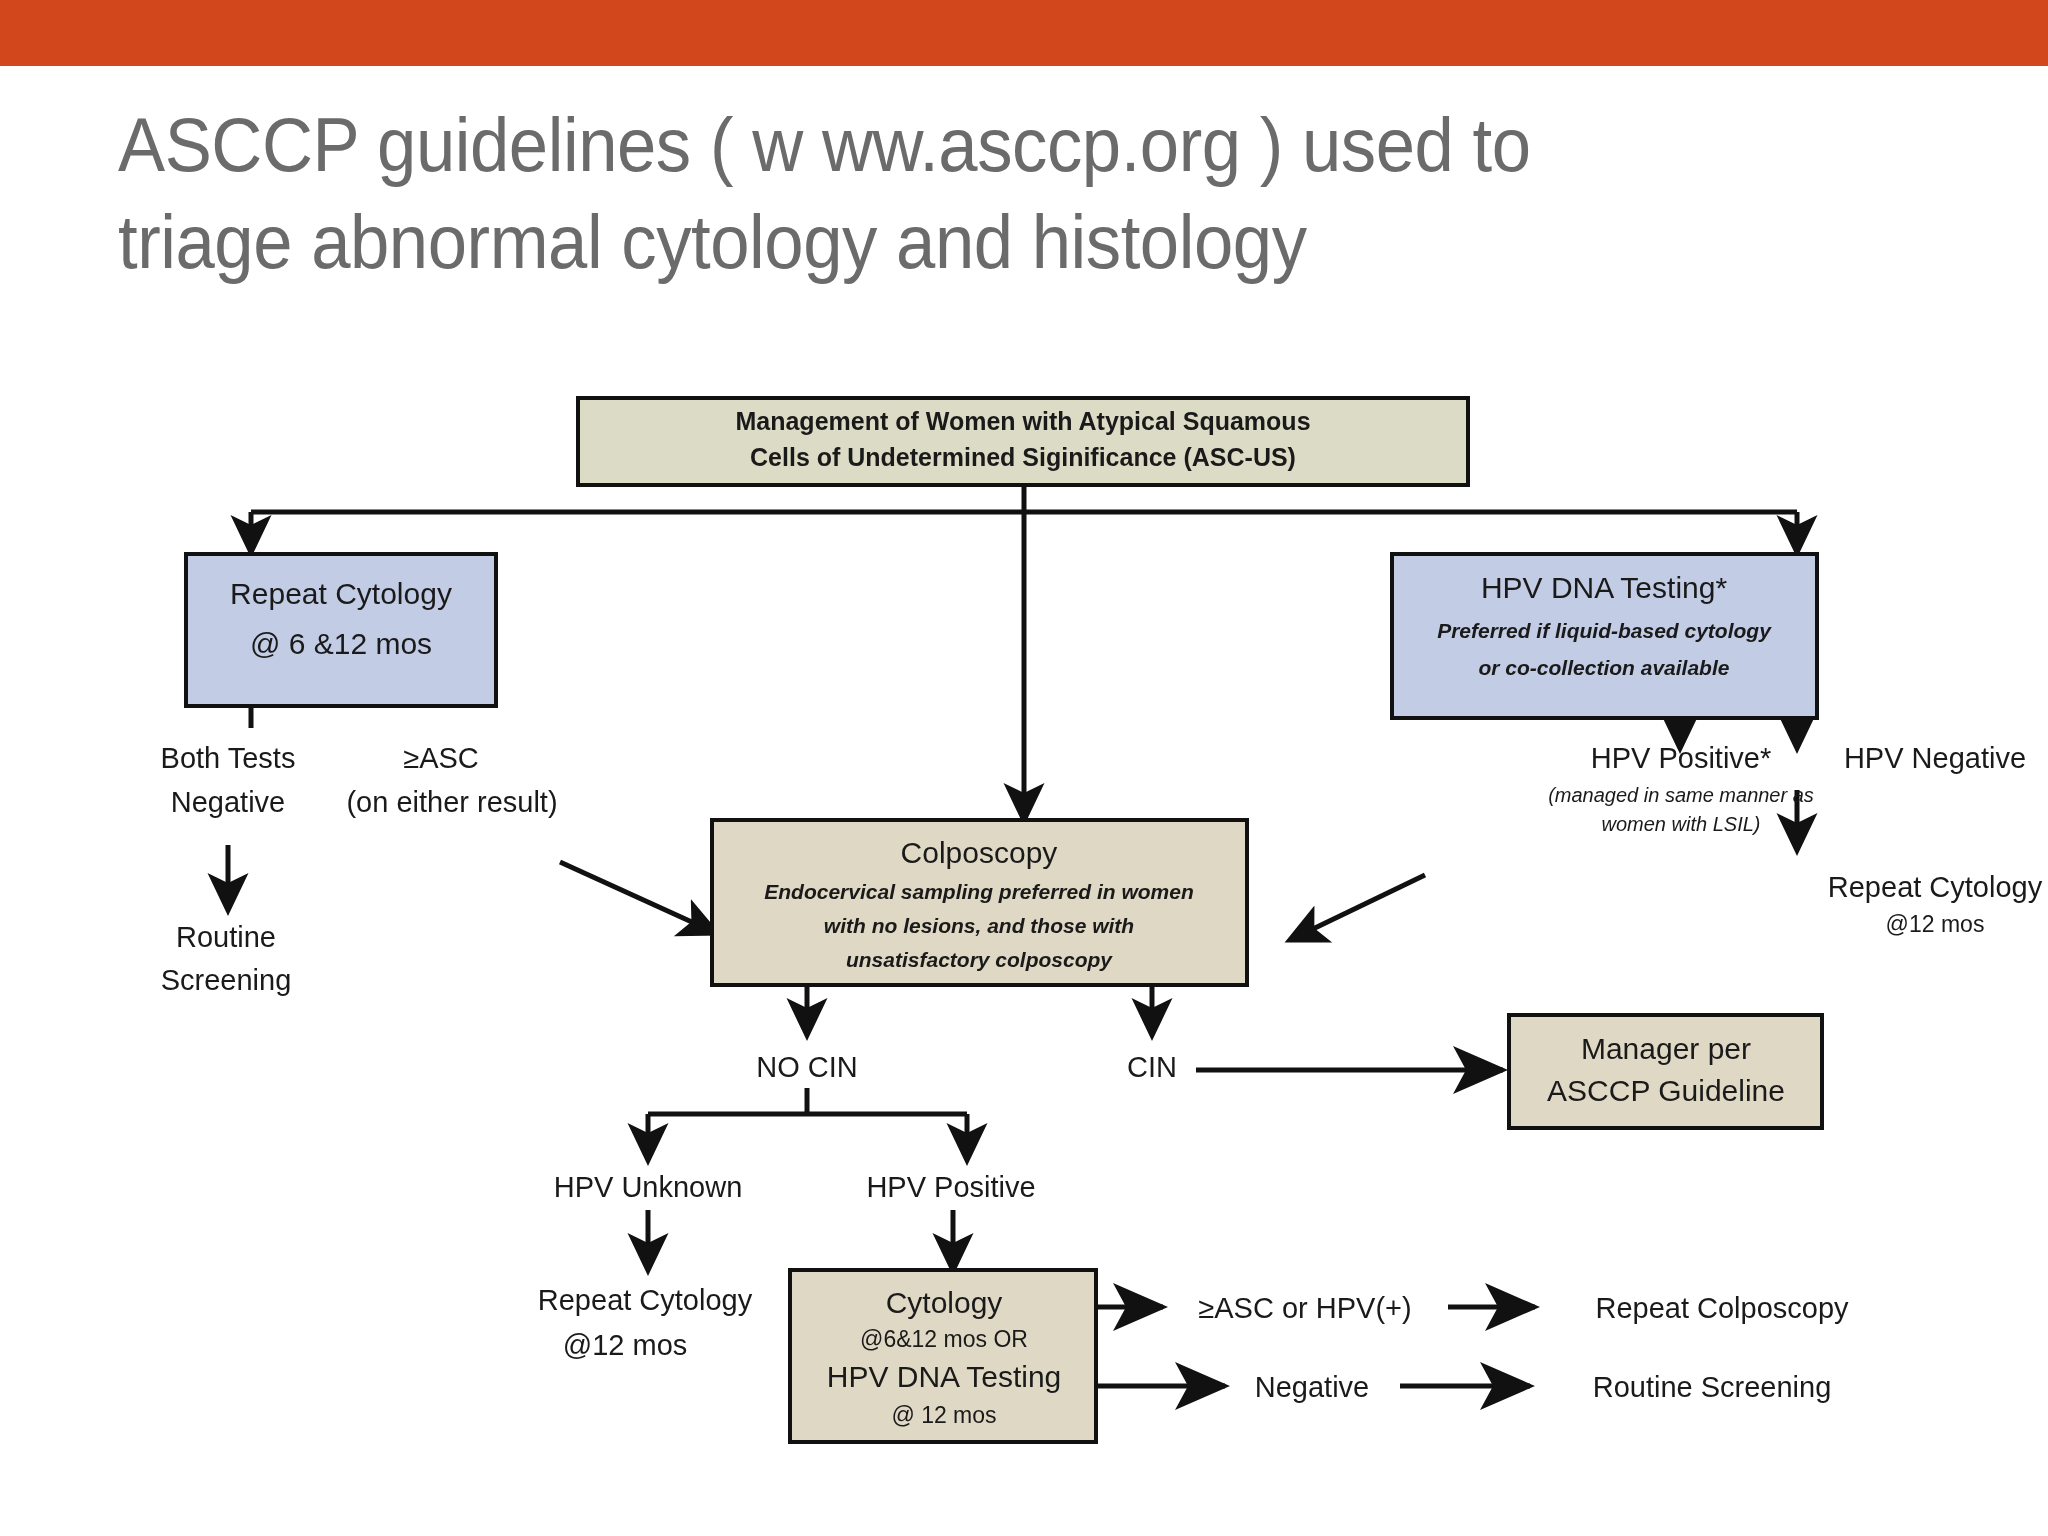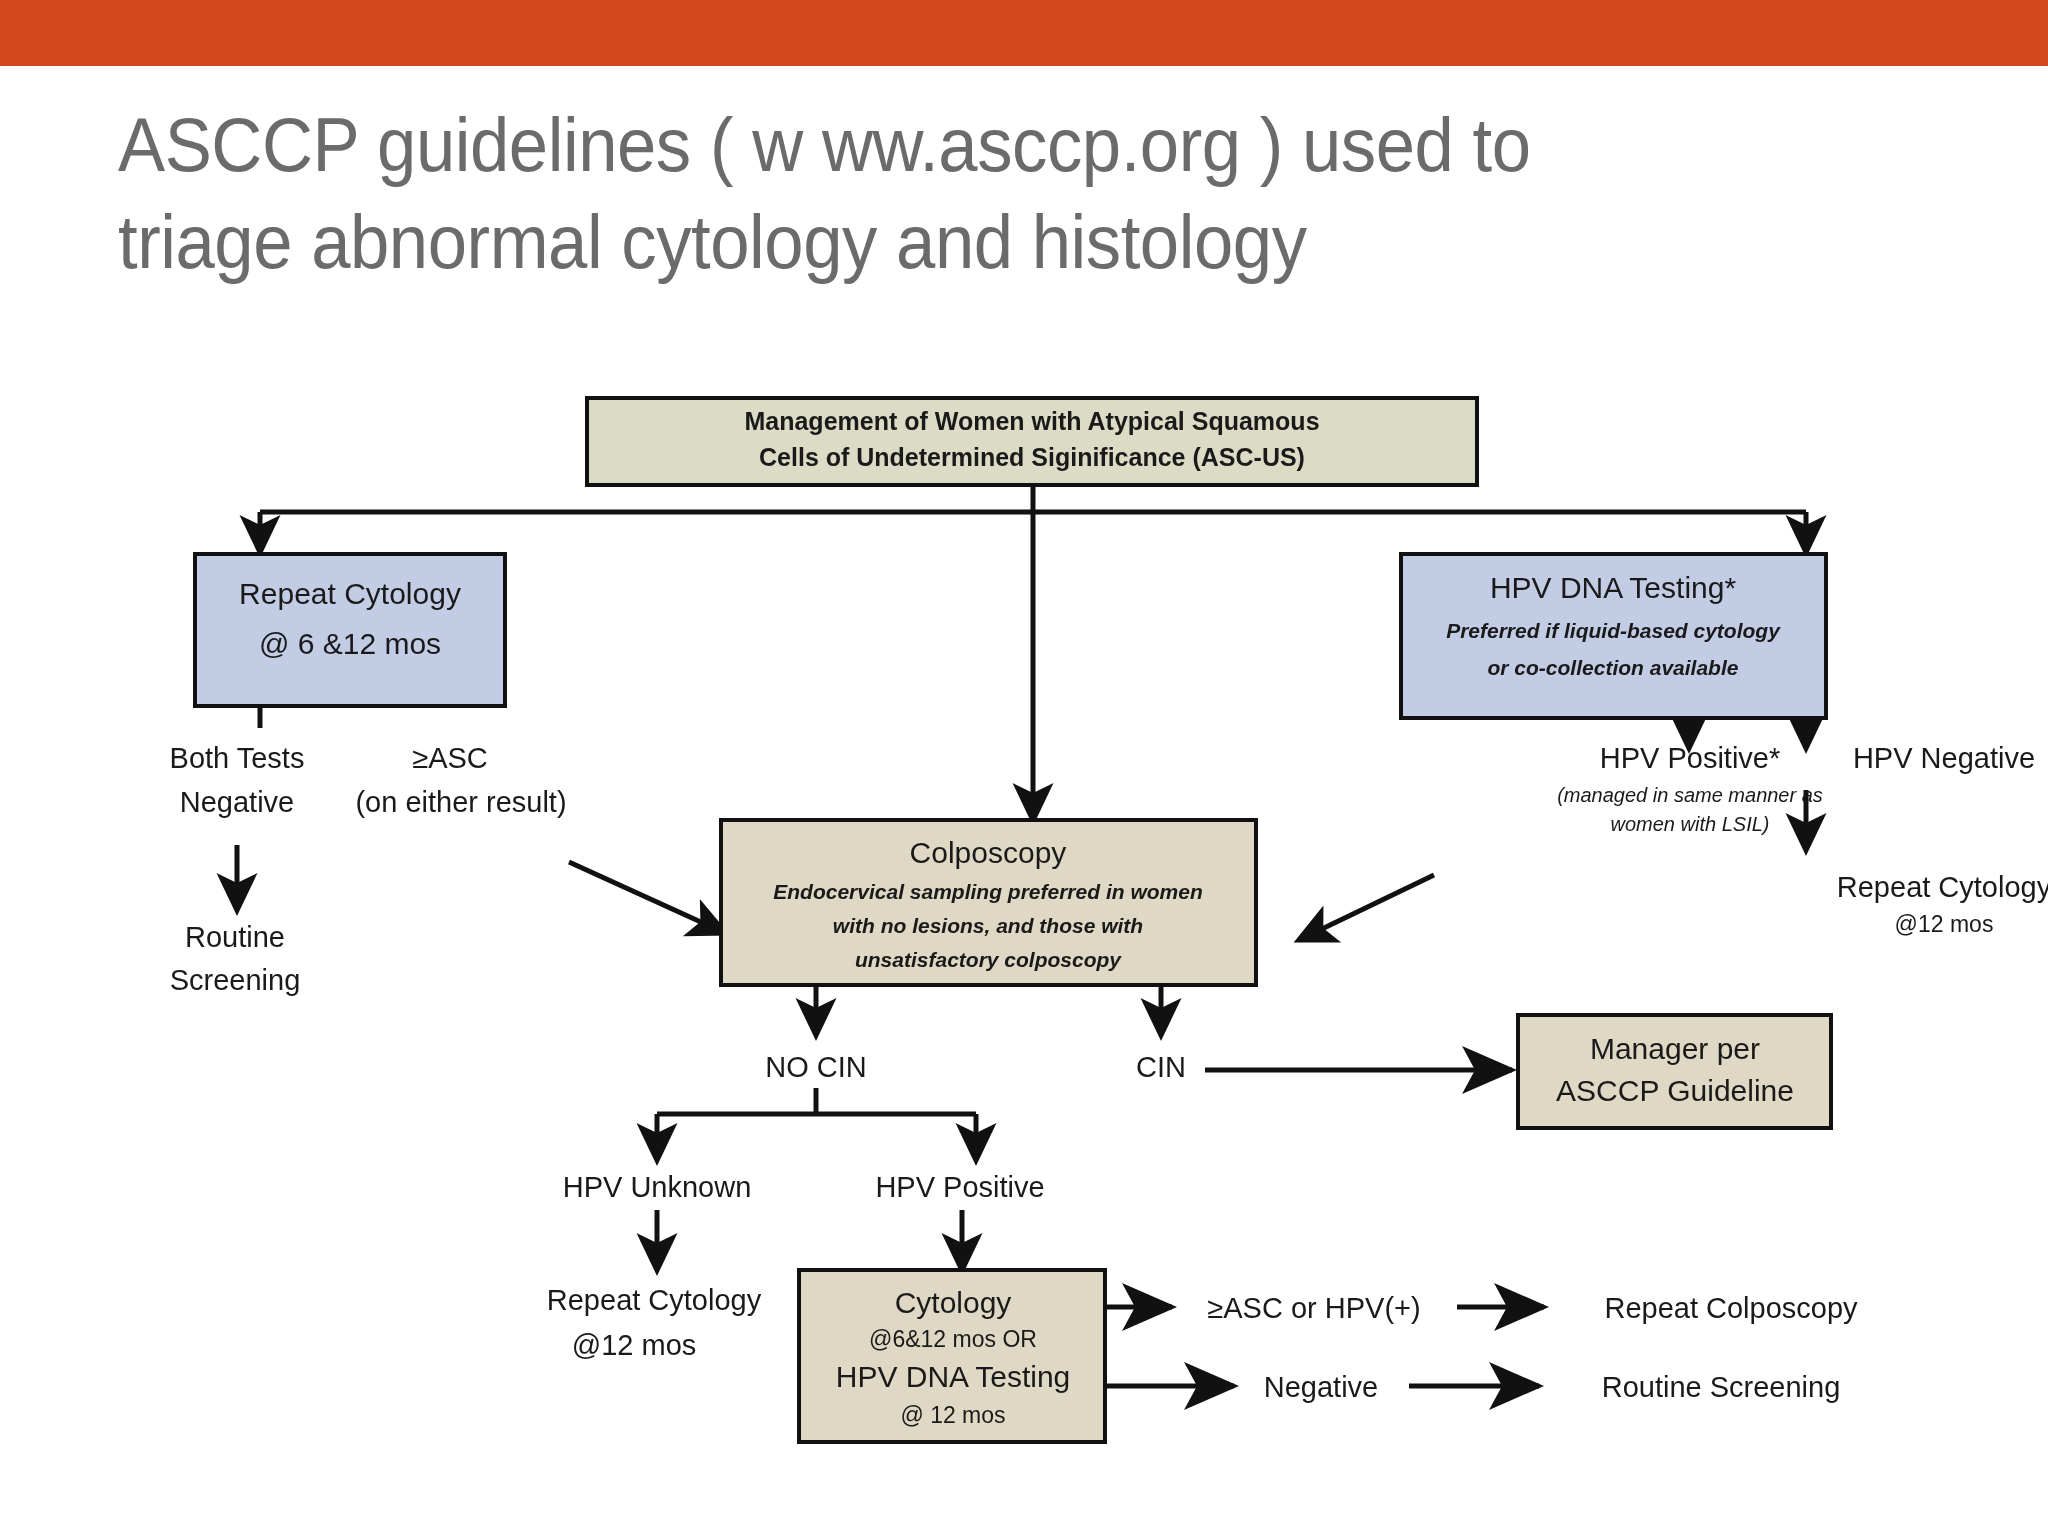--- a/index.html
+++ b/index.html
@@ -35,21 +35,20 @@
     transform: scaleX(0.93);
     transform-origin: left top;
   }
   .slide-title .line { display: block; white-space: nowrap; }
   .diagram-wrap {
     position: absolute;
     left: 0;
     top: 370px;
     width: 1876px;
     height: 1110px;
-    margin-left: 9px;
   }
   svg.flow { display: block; }
   text { font-family: "Liberation Sans", sans-serif; fill: #1a1a1a; }
   .boxtitle { font-size: 25px; font-weight: bold; }
   .boxtitle-plain { font-size: 30px; font-weight: normal; }
   .boxsub { font-size: 21px; font-style: italic; font-weight: bold; }
   .nodelabel { font-size: 29px; }
   .nodelabel-sm { font-size: 23px; }
   .nodesub-it { font-size: 20px; font-style: italic; }
   .box-olive { fill: #DCDCC6; stroke: #111111; stroke-width: 4; }

